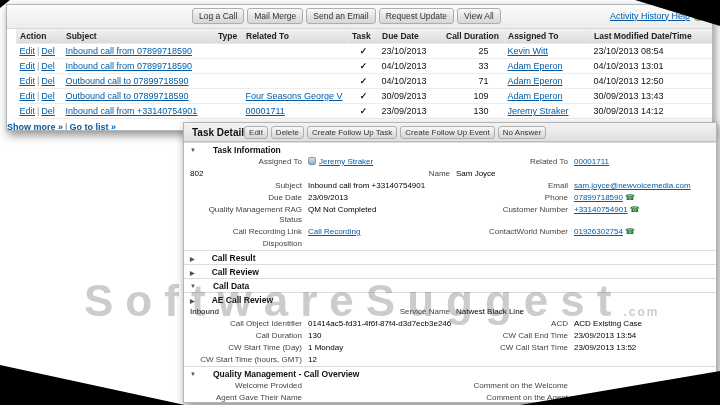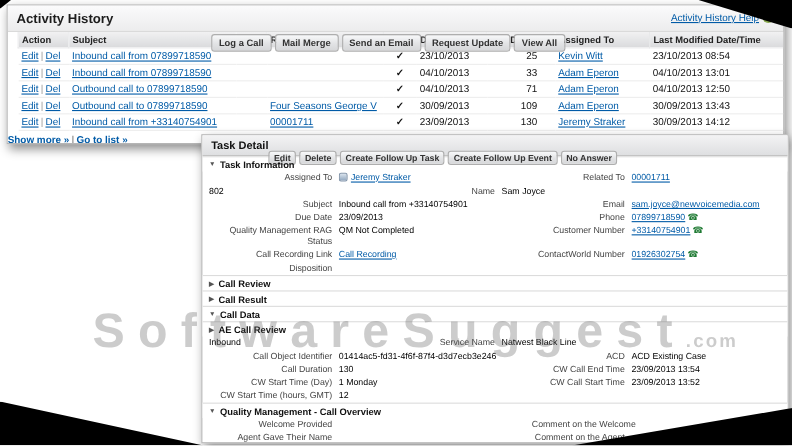--- a/index.html
+++ b/index.html
@@ -14,24 +14,24 @@
   .panel { position:absolute; background:#fff; border:1px solid #b5b5b5;
            box-shadow:2px 4px 9px rgba(0,0,0,.45); }
 
   
   #ah-panel { left:6px; top:4px; width:707px; height:127px; z-index:10; overflow:hidden; }
   #ah-header { position:relative; height:24px;
                background:linear-gradient(#fbfbfc,#ececed);
                border-bottom:1px solid #d6d6d6; }
   #ah-title { position:absolute; left:8px; top:5px; font-size:12px; font-weight:bold; color:#1d1d1d; }
   #ah-buttons { position:absolute; left:185px; top:3px; display:flex; gap:3px; }
-  .btn { font-family:inherit; font-size:8.5px; font-weight:bold; color:#333;
+  .btn { font-family:inherit; font-size:8.5px; font-weight:normal; color:#333;
          background:linear-gradient(#f8f9fa,#e2e3e5 55%,#d6d7d9);
          border:1px solid #aeaeae; border-radius:3px; padding:2px 6px;
-         white-space:nowrap; cursor:pointer;margin-top:23px; }
+         white-space:nowrap; cursor:pointer; }
   #ah-help { position:absolute; right:8px; top:5px; font-size:9px;
              display:flex; align-items:center; gap:3px; }
   .help-icon { display:inline-flex; align-items:center; justify-content:center;
                width:11px; height:11px; border-radius:50%; background:#86a74c;
                color:#fff; font-size:8px; font-weight:bold; text-decoration:none; }
 
   .ah-table { border-collapse:collapse; table-layout:fixed; width:699px; margin:0 9px; }
   .ah-table th { background:linear-gradient(#f1f1f2,#dadbdd);
                  border:1px solid #e8e9ea; border-top:0;
                  font-size:8.5px; font-weight:bold; color:#222;
@@ -45,54 +45,53 @@
 
   
   #td-panel { left:183px; top:122px; width:534px; height:281px; z-index:20; overflow:hidden; }
   #td-header { display:flex; align-items:center; height:19px; padding:0 8px;
                background:linear-gradient(#f3f3f4,#dedfe1);
                border-bottom:1px solid #bdbdbd; }
   #td-title { font-size:10px; font-weight:bold; color:#111; white-space:nowrap; }
   #td-buttons { display:flex; gap:3px; }
   .btn.sm { font-size:8px; padding:1px 4px; }
 
-  .section-header { display:flex; align-items:center; gap:4px; padding:2px 6px 1px;
+  .section-header { display:flex; align-items:center; gap:17px; padding:2px 6px 1px;
                     font-size:8.5px; font-weight:bold; color:#111;
                     border-top:1px solid #dcdcdc; cursor:pointer; background:#fff; }
   .section-header .arrow { font-size:6px; color:#555; }
 
   .frow { display:flex; padding:0 6px; font-size:8px; line-height:10px; }
   .fl  { width:118px; text-align:right; padding:1px 6px 1px 0; color:#444; }
   .fv  { width:158px; padding:1px 4px 1px 0; color:#000; white-space:nowrap; overflow:hidden; }
   .fl2 { width:108px; text-align:right; padding:1px 6px 1px 0; color:#444; }
   .fv2 { flex:1; padding:1px 0; color:#000; white-space:nowrap; overflow:hidden; }
   .frow a { font-size:8px; }
   .phone-icon { color:#1f7a33; font-size:8px; text-decoration:none; margin-left:2px; cursor:pointer; }
   .user-icon { display:inline-block; width:8px; height:8px;
                background:linear-gradient(#dae4ee,#92a8c0); border:1px solid #8496ab;
                border-radius:2px; vertical-align:-1px; margin-right:3px; }
 
   
   .watermark { position:absolute; left:84px; top:276px; z-index:30;
                font-size:44px; font-weight:bold; letter-spacing:12px;
                color:rgba(85,85,85,.30); pointer-events:none; white-space:nowrap; }
-  .watermark .suffix { font-size:17px; letter-spacing:2px; }
+  .watermark .suffix { font-size:12px; letter-spacing:2px; }
 
   .corner { position:absolute; background:#000; z-index:40; }
   #c-tl { left:0; top:0; width:10px; height:8px; clip-path:polygon(0 0,100% 0,0 100%); }
   #c-tr { right:0; top:0; width:85px; height:26px; clip-path:polygon(0 0,100% 0,100% 100%); }
   #c-bl { left:0; bottom:0; width:185px; height:40px; clip-path:polygon(0 0,100% 100%,0 100%); }
   #c-br { right:0; bottom:0; width:200px; height:34px; clip-path:polygon(100% 0,100% 100%,0 100%); }
 </style>
 </head>
 <body>
 
 <div class="panel" id="ah-panel">
   <div id="ah-header">
-    <span id="ah-title">Activity History</span>
     <div id="ah-buttons">
       <button class="btn">Log a Call</button>
       <button class="btn">Mail Merge</button>
       <button class="btn">Send an Email</button>
       <button class="btn">Request Update</button>
       <button class="btn">View All</button>
     </div>
     <div id="ah-help">
       <a>Activity History Help</a>
       <span class="help-icon">?</span>
@@ -241,25 +240,25 @@
   </div>
   <div class="frow">
     <div class="fl">Disposition</div>
     <div class="fv"></div>
     <div class="fl2"></div>
     <div class="fv2"></div>
   </div>
 
   <div class="section-header">
     <span class="arrow">▶</span>
+    <span>Call Result</span>
+  </div>
+  <div class="section-header">
+    <span class="arrow">▶</span>
     <span>Call Review</span>
-  </div>
-  <div class="section-header">
-    <span class="arrow">▶</span>
-    <span>Call Result</span>
   </div>
   <div class="section-header">
     <span class="arrow">▼</span>
     <span>Call Data</span>
   </div>
 
   <div class="section-header">
     <span class="arrow">▶</span>
     <span>AE Call Review</span>
   </div>
@@ -293,21 +292,21 @@
     <div class="fv2"></div>
   </div>
 
   <div class="section-header">
     <span class="arrow">▼</span>
     <span>Quality Management - Call Overview</span>
   </div>
   <div class="frow">
     <div class="fl">Welcome Provided</div>
     <div class="fv"></div>
-    <div class="fl2" style="white-space:normal;margin-left:10px;">Comment on the Welcome</div>
+    <div class="fl2" style="white-space:normal;">Comment on the Welcome</div>
     <div class="fv2"></div>
   </div>
   <div class="frow">
     <div class="fl" style="white-space:normal;">Agent Gave Their Name</div>
     <div class="fv"></div>
     <div class="fl2" style="white-space:normal;">Comment on the Agent Name</div>
     <div class="fv2"></div>
   </div>
 </div>
 

